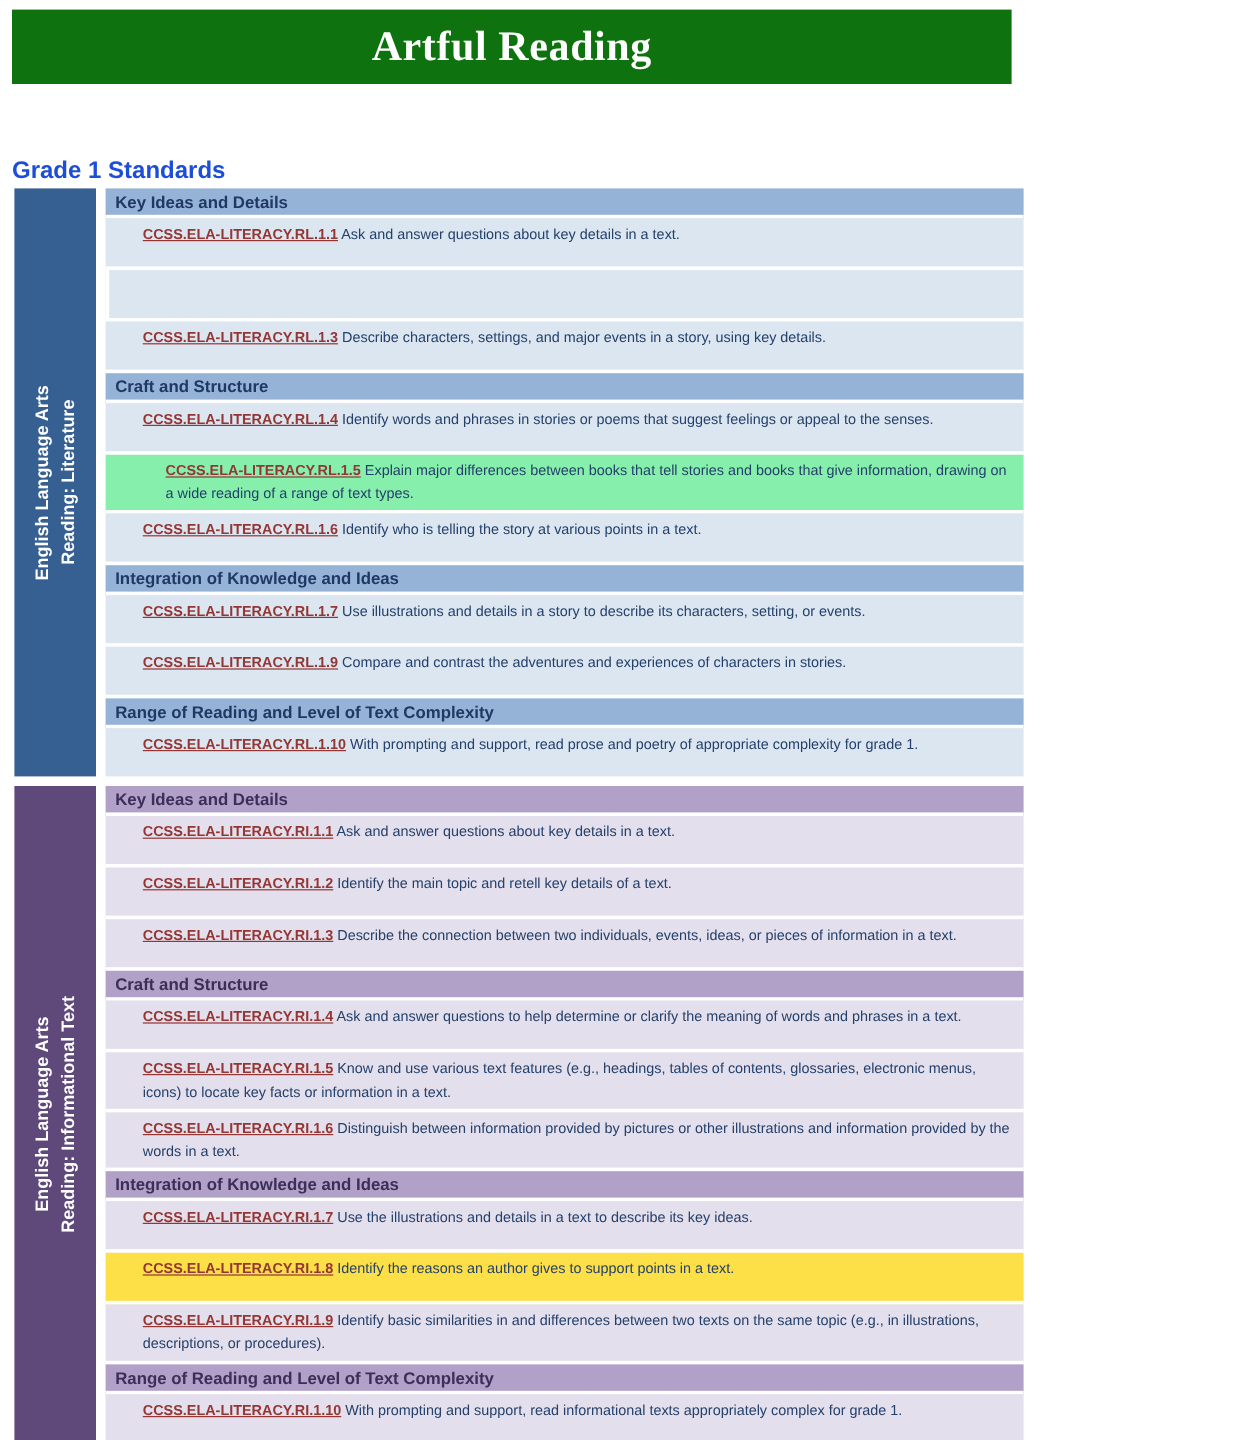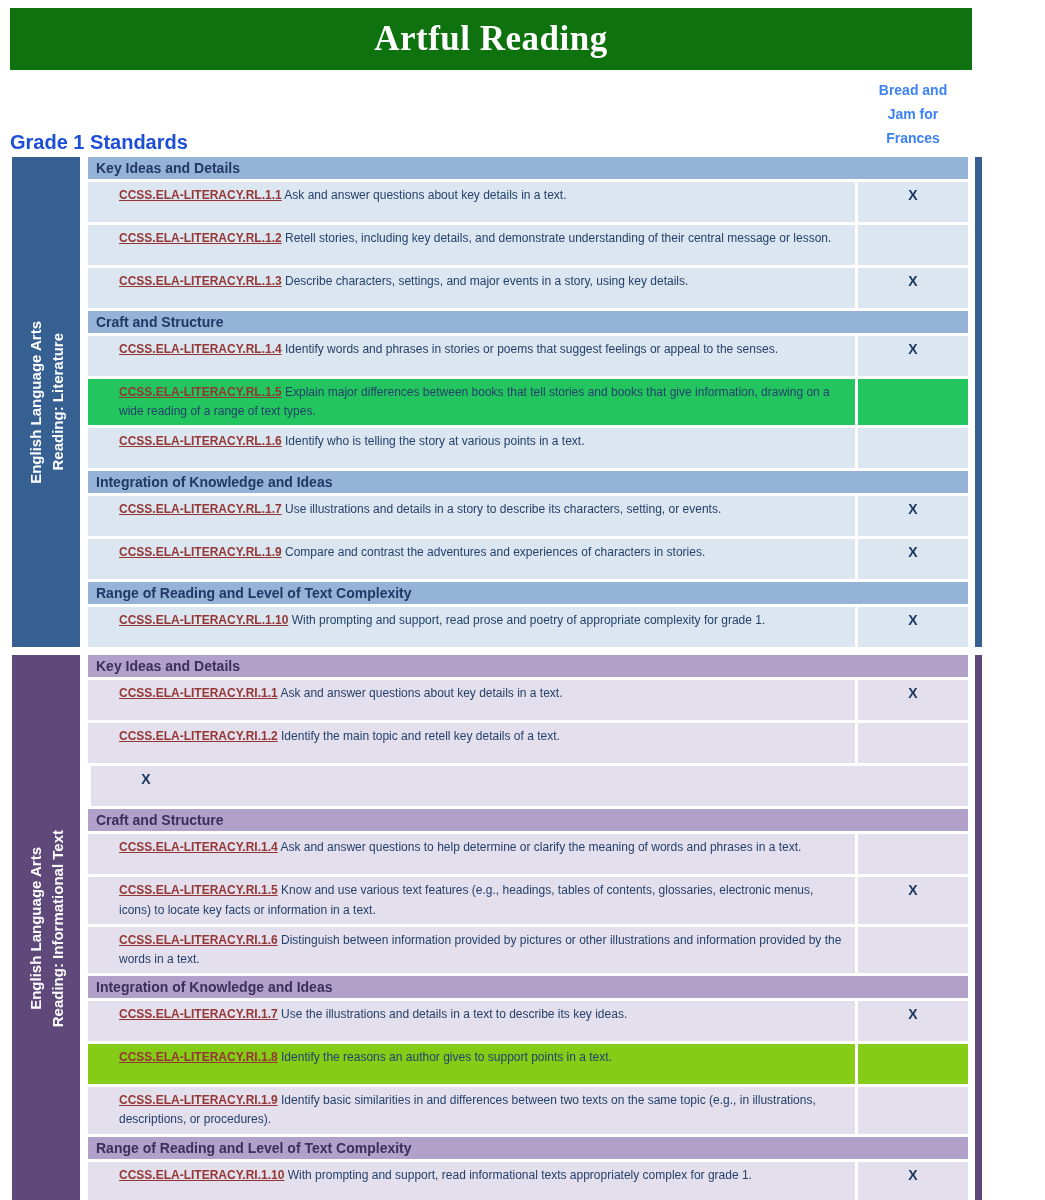--- a/index.html
+++ b/index.html
@@ -1,17 +1,17 @@
 <!DOCTYPE html>
 <html><head>
 <meta charset="utf-8">
 <style>
   html,body{margin:0;padding:0;background:#ffffff;}
   body{font-family:"Liberation Sans","DejaVu Sans",sans-serif;}
-  .page{position:relative;width:982px;height:1200px;background:#ffffff;overflow:hidden;}
+  .page{position:relative;width:853px;height:1200px;background:#ffffff;overflow:hidden;}
 
   
   .banner{position:absolute;left:10px;right:10px;top:8px;height:62px;
     display:flex;align-items:center;justify-content:center;}
   .banner-title{font-family:"Liberation Serif","DejaVu Serif",serif;
     font-weight:bold;font-size:35px;color:#ffffff;letter-spacing:.5px;}
 
   
   .header-band{position:absolute;left:0;top:70px;width:1045px;height:87px;}
   .grade-label{position:absolute;left:10px;bottom:3px;font-size:20px;font-weight:bold;color:#1d4ed8;}
@@ -72,37 +72,36 @@
         <div class="gutter-l"></div>
         <div class="content">
           <div class="group-heading" style="background: rgb(149, 179, 215); color: rgb(31, 56, 100);">Key Ideas and Details</div>
           <div class="std-row" style="background: rgb(220, 230, 241);">
             <div class="std-text"><span class="std-code">CCSS.ELA-LITERACY.RL.1.1</span><span class="std-desc"> Ask and answer questions about key details in a text.</span></div>
             <div class="x-cell">
               <span class="x-mark">X</span>
             </div>
           </div>
           <div class="std-row" style="background: rgb(220, 230, 241);">
-            <div class="std-text"><span class="std-code">CCSS.ELA-LITERACY.RL.1.2</span><span class="std-desc"> Retell stories, including key details, and demonstrate understanding of their central message or lesson.</span></div>
             <div class="x-cell"></div>
           </div>
           <div class="std-row" style="background: rgb(220, 230, 241);">
             <div class="std-text"><span class="std-code">CCSS.ELA-LITERACY.RL.1.3</span><span class="std-desc"> Describe characters, settings, and major events in a story, using key details.</span></div>
             <div class="x-cell">
               <span class="x-mark">X</span>
             </div>
           </div>
           <div class="group-heading" style="background: rgb(149, 179, 215); color: rgb(31, 56, 100);">Craft and Structure</div>
           <div class="std-row" style="background: rgb(220, 230, 241);">
             <div class="std-text"><span class="std-code">CCSS.ELA-LITERACY.RL.1.4</span><span class="std-desc"> Identify words and phrases in stories or poems that suggest feelings or appeal to the senses.</span></div>
             <div class="x-cell">
               <span class="x-mark">X</span>
             </div>
           </div>
-          <div class="std-row" style="background: #22c55e;">
+          <div class="std-row" style="background: #86efac; padding-left: 19px;">
             <div class="std-text"><span class="std-code">CCSS.ELA-LITERACY.RL.1.5</span><span class="std-desc"> Explain major differences between books that tell stories and books that give information, drawing on a wide reading of a range of text types.</span></div>
             <div class="x-cell"></div>
           </div>
           <div class="std-row" style="background: rgb(220, 230, 241);">
             <div class="std-text"><span class="std-code">CCSS.ELA-LITERACY.RL.1.6</span><span class="std-desc"> Identify who is telling the story at various points in a text.</span></div>
             <div class="x-cell"></div>
           </div>
           <div class="group-heading" style="background: rgb(149, 179, 215); color: rgb(31, 56, 100);">Integration of Knowledge and Ideas</div>
           <div class="std-row" style="background: rgb(220, 230, 241);">
             <div class="std-text"><span class="std-code">CCSS.ELA-LITERACY.RL.1.7</span><span class="std-desc"> Use illustrations and details in a story to describe its characters, setting, or events.</span></div>
@@ -141,20 +140,21 @@
             <div class="std-text"><span class="std-code">CCSS.ELA-LITERACY.RI.1.1</span><span class="std-desc"> Ask and answer questions about key details in a text.</span></div>
             <div class="x-cell">
               <span class="x-mark">X</span>
             </div>
           </div>
           <div class="std-row" style="background: rgb(228, 223, 236);">
             <div class="std-text"><span class="std-code">CCSS.ELA-LITERACY.RI.1.2</span><span class="std-desc"> Identify the main topic and retell key details of a text.</span></div>
             <div class="x-cell"></div>
           </div>
           <div class="std-row" style="background: rgb(228, 223, 236);">
+            <div class="std-text"><span class="std-code">CCSS.ELA-LITERACY.RI.1.3</span><span class="std-desc"> Describe the connection between two individuals, events, ideas, or pieces of information in a text.</span></div>
             <div class="x-cell">
               <span class="x-mark">X</span>
             </div>
           </div>
           <div class="group-heading" style="background: rgb(177, 160, 199); color: rgb(59, 46, 88);">Craft and Structure</div>
           <div class="std-row" style="background: rgb(228, 223, 236);">
             <div class="std-text"><span class="std-code">CCSS.ELA-LITERACY.RI.1.4</span><span class="std-desc"> Ask and answer questions to help determine or clarify the meaning of words and phrases in a text.</span></div>
             <div class="x-cell"></div>
           </div>
           <div class="std-row" style="background: rgb(228, 223, 236);">
@@ -167,21 +167,21 @@
             <div class="std-text"><span class="std-code">CCSS.ELA-LITERACY.RI.1.6</span><span class="std-desc"> Distinguish between information provided by pictures or other illustrations and information provided by the words in a text.</span></div>
             <div class="x-cell"></div>
           </div>
           <div class="group-heading" style="background: rgb(177, 160, 199); color: rgb(59, 46, 88);">Integration of Knowledge and Ideas</div>
           <div class="std-row" style="background: rgb(228, 223, 236);">
             <div class="std-text"><span class="std-code">CCSS.ELA-LITERACY.RI.1.7</span><span class="std-desc"> Use the illustrations and details in a text to describe its key ideas.</span></div>
             <div class="x-cell">
               <span class="x-mark">X</span>
             </div>
           </div>
-          <div class="std-row" style="background: #84cc16;">
+          <div class="std-row" style="background: #fde047;">
             <div class="std-text"><span class="std-code">CCSS.ELA-LITERACY.RI.1.8</span><span class="std-desc"> Identify the reasons an author gives to support points in a text.</span></div>
             <div class="x-cell"></div>
           </div>
           <div class="std-row" style="background: rgb(228, 223, 236);">
             <div class="std-text"><span class="std-code">CCSS.ELA-LITERACY.RI.1.9</span><span class="std-desc"> Identify basic similarities in and differences between two texts on the same topic (e.g., in illustrations, descriptions, or procedures).</span></div>
             <div class="x-cell"></div>
           </div>
           <div class="group-heading" style="background: rgb(177, 160, 199); color: rgb(59, 46, 88);">Range of Reading and Level of Text Complexity</div>
           <div class="std-row" style="background: rgb(228, 223, 236);">
             <div class="std-text"><span class="std-code">CCSS.ELA-LITERACY.RI.1.10</span><span class="std-desc"> With prompting and support, read informational texts appropriately complex for grade 1.</span></div>

